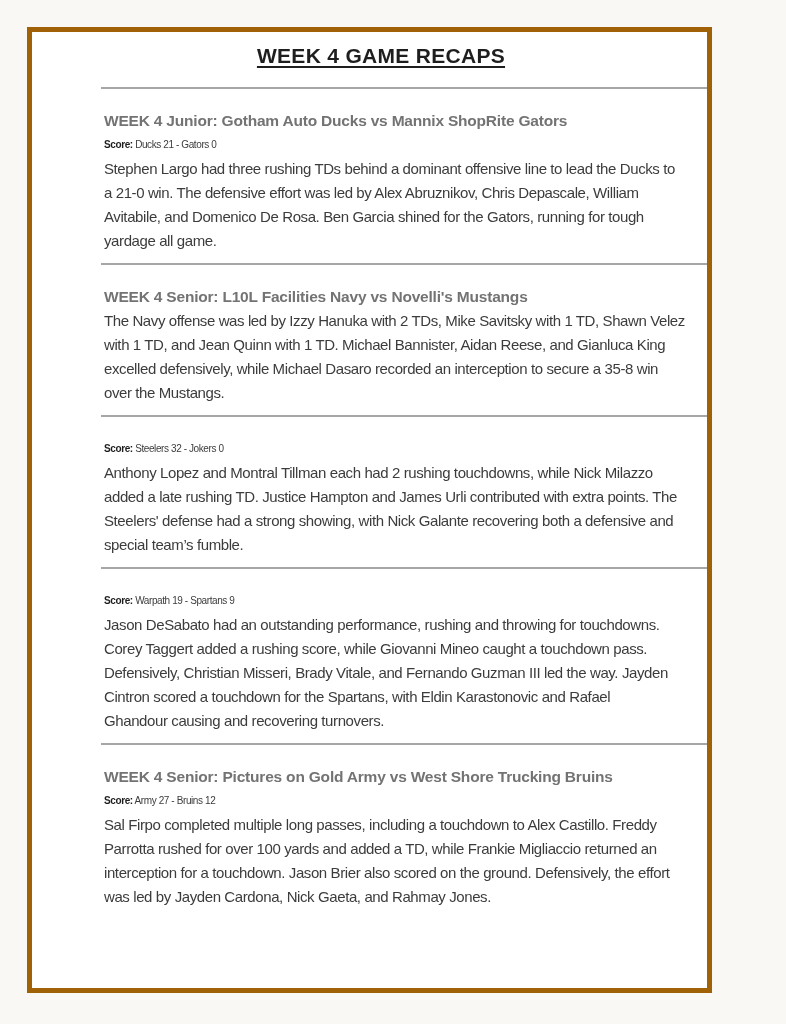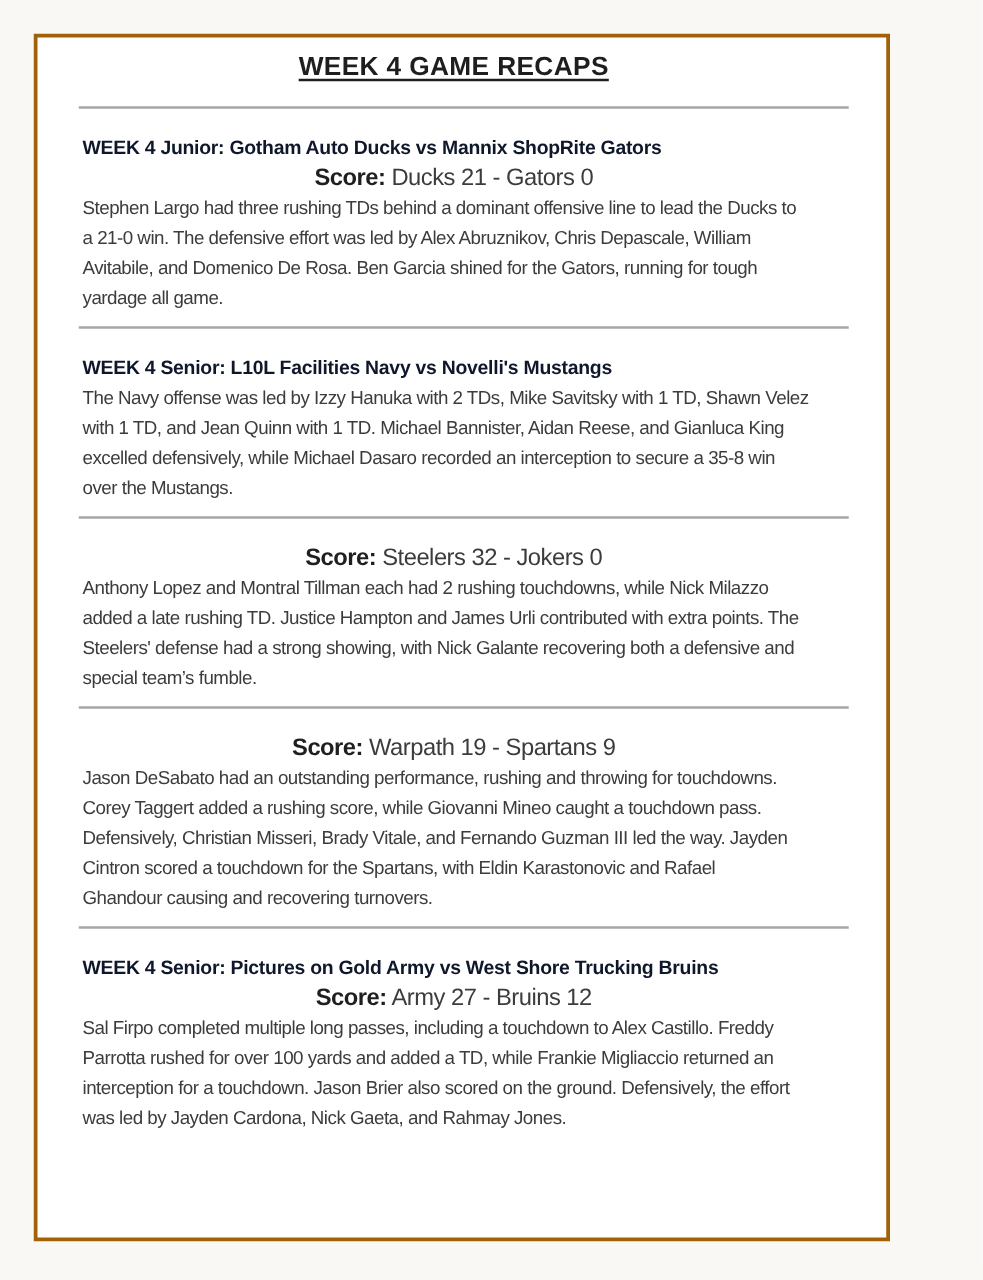--- a/index.html
+++ b/index.html
@@ -14,22 +14,22 @@
     height: 1024px;
     background: #faf8f5;
   }
   .frame {
     position: absolute;
     left: 27px;
     top: 27px;
     width: 685px;
     height: 966px;
     background: #ffffff;
-    border: 3px solid #a16207;
-    padding: 10px 49px 10px 36px;
+    border: 5px solid #a16207;
+    padding: 10px 49px 10px 72px;
     overflow: hidden;
   }
   .doc-title {
     text-align: center;
     font-size: 21px;
     font-weight: bold;
     letter-spacing: 0.3px;
     line-height: 28px;
     color: #1e1e1e;
     text-decoration: underline;
@@ -41,28 +41,27 @@
     border: none;
     border-top: 2px solid #a6a6a6;
     margin: 10px 0 20px -3px;
     width: 616px;
   }
   .recap h2 {
     font-size: 15.5px;
     font-weight: bold;
     letter-spacing: -0.2px;
     line-height: 24px;
-    color: #0f172a;
+    color: #737373;
   }
   .score-line {
-    font-size: 19px;
+    font-size: 10px;
     letter-spacing: -0.4px;
     line-height: 24px;
     color: #3c3c3c;
-    text-align: center;
   }
   .score-line strong { color: #1f1f1f; }
   .recap .body {
     font-size: 15px;
     letter-spacing: -0.4px;
     line-height: 24px;
     color: #3c3c3c;
     white-space: pre-line;
     width: 622px;
   }

